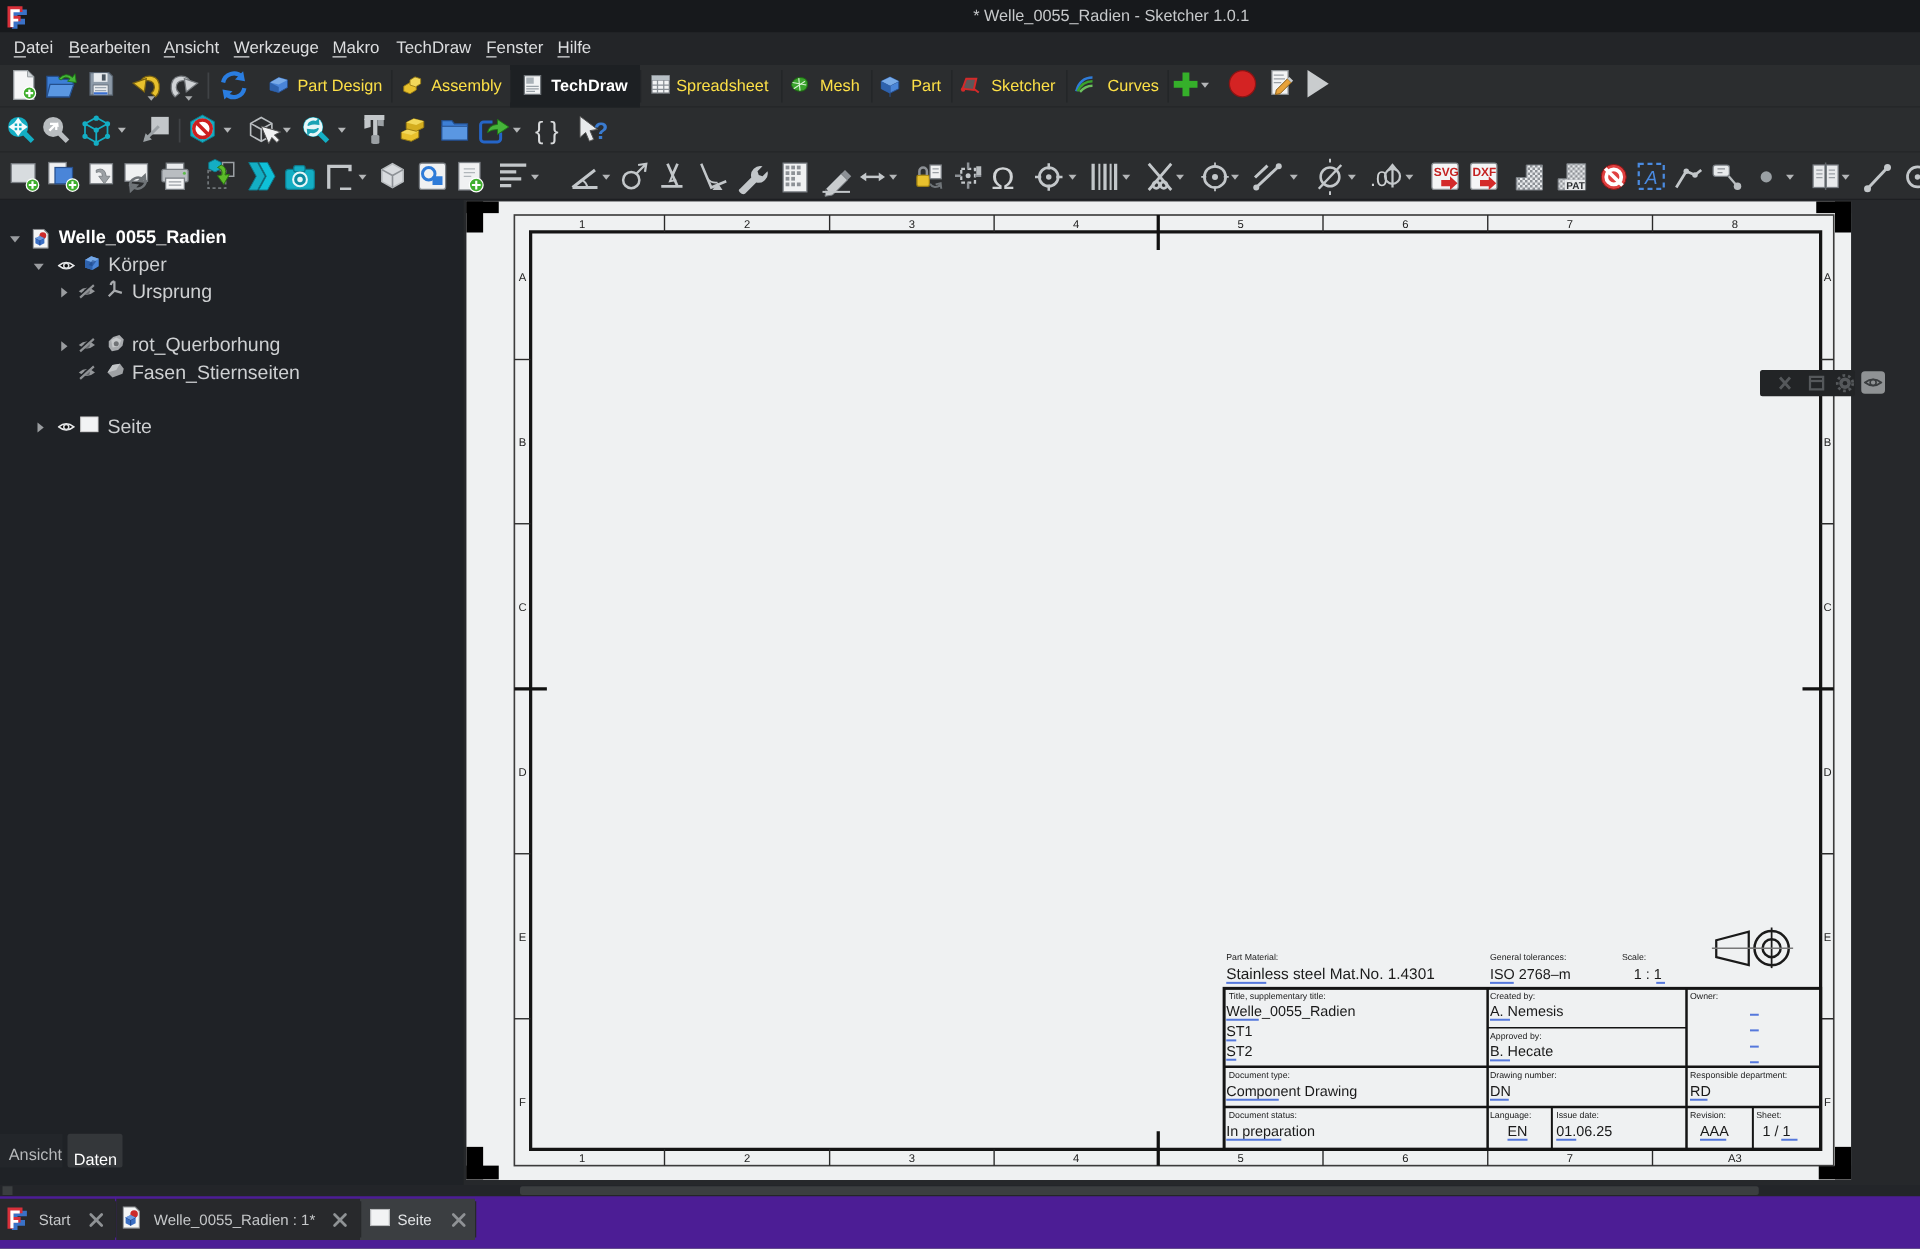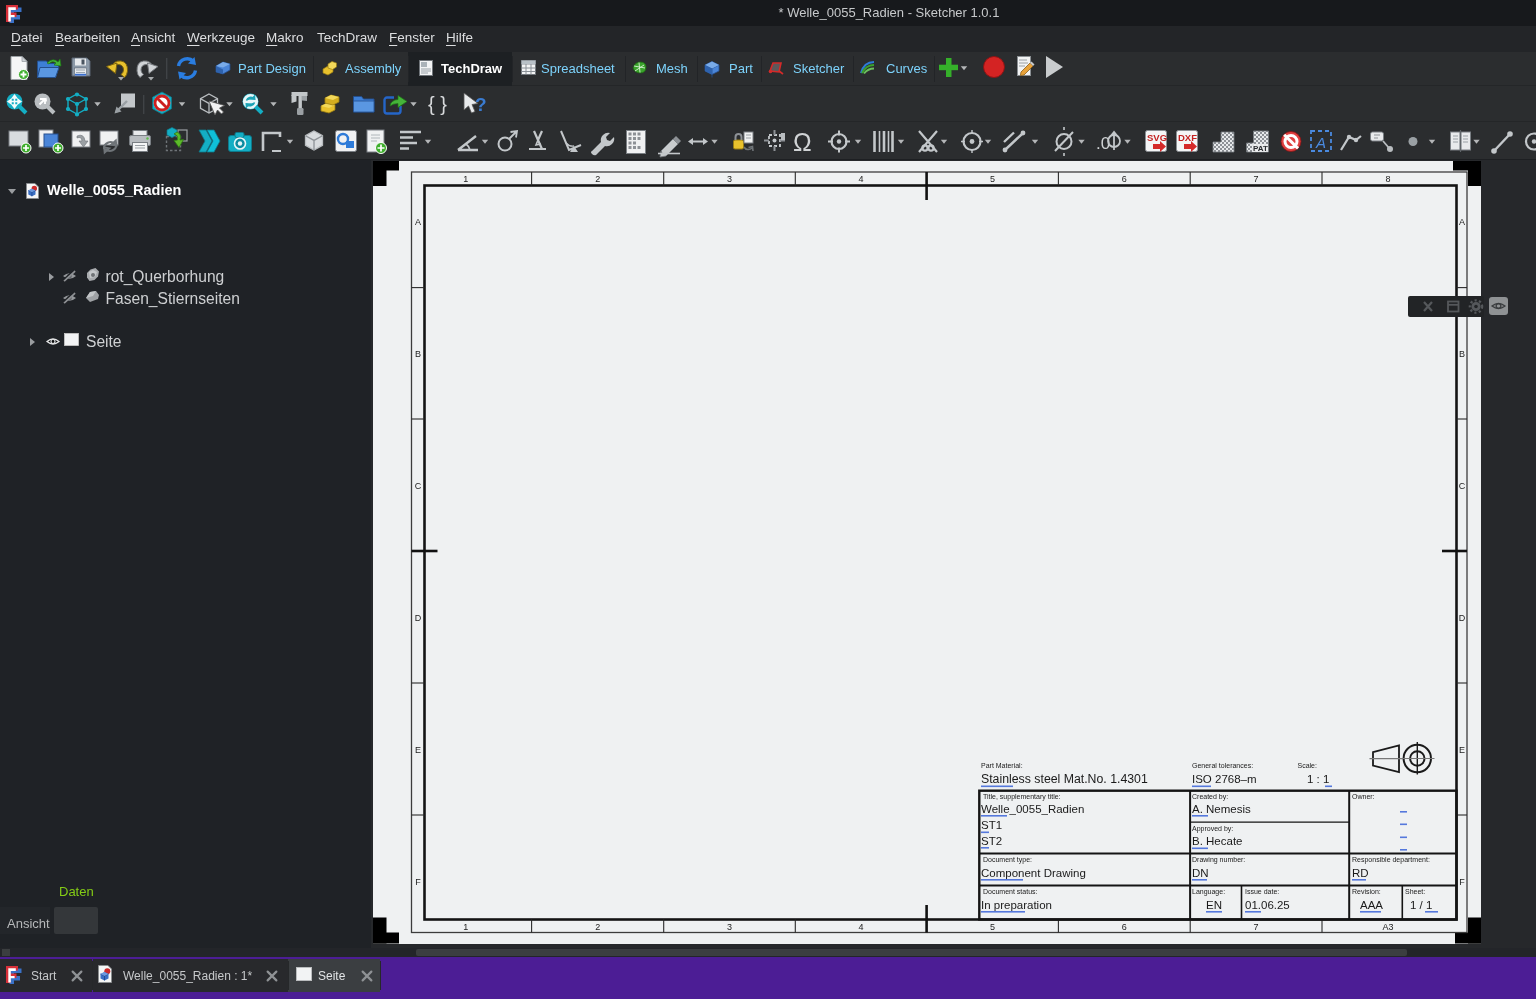--- a/index.html
+++ b/index.html
@@ -7,21 +7,21 @@
  font-family:"Liberation Sans", sans-serif;-webkit-font-smoothing:antialiased;}
 #app div,#app span,#app svg{position:absolute;box-sizing:border-box;}
 #app u{text-decoration-thickness:1px;text-underline-offset:2.5px;}
 .titlebar{left:0;top:0;width:1536px;height:26px;background:#17191c;}
 .title{left:889px;top:5px;transform:translateX(-50%);color:#c7c9cb;font-size:13px;white-space:nowrap;}
 .menubar{left:0;top:26px;width:1536px;height:26px;background:#232528;}
 .menubar span{top:4px;color:#dddee0;font-size:13.5px;white-space:nowrap;}
 .menubar u{text-decoration-thickness:1px;text-underline-offset:2px;}
 .tbz{left:0;top:52px;width:1536px;height:108px;background:#2b2d2f;}
 .wbactive{left:408px;top:52px;width:104px;height:34px;background:#1d2023;}
-.wbt{top:60.5px;font-size:13px;color:#7dd3fc;white-space:nowrap;}
+.wbt{top:60.5px;font-size:13px;color:#fde047;white-space:nowrap;}
 .wbsep{top:56px;width:1px;height:26px;background:#222427;}
 #tbicons{left:0;top:52px;width:1536px;height:108px;}
 .panel{left:0;top:160px;width:371px;height:788px;background:#1f2226;}
 .trow{height:21px;color:#ced0d2;font-size:15.6px;white-space:nowrap;}
 .view{left:371px;top:160px;width:1165px;height:788px;background:#26282b;}
 .atab{color:#c5c7c9;font-size:13px;}
 .hscroll{left:0;top:948px;width:1536px;height:9px;background:#232529;}
 .tabbar{left:0;top:957px;width:1536px;height:50px;background:#4c1d95;}
 .mtab{top:2px;height:33px;}
 .mtabtext{font-size:12px;color:#c6c8ca;white-space:nowrap;}
@@ -485,20 +485,55 @@
           </svg>
           <svg style="left:26px;top:3px" width="13" height="16" viewBox="0 0 13 16">
             <path d="M0.5 0.5 h8.5 l3.5 3.5 v11.5 h-12 z" fill="#f5f6f6" stroke="#8a8d90" stroke-width="0.9"></path>
             <circle cx="8.3" cy="5.4" r="2.7" fill="#cc2a2a"></circle>
             <path d="M2.3 7.5 l3.6 -1.8 l3.6 1.8 v4 l-3.6 1.8 l-3.6 -1.8 z" fill="#3a6fc4"></path>
             <path d="M2.3 7.5 l3.6 1.8 l3.6 -1.8 M5.9 9.3 v4" stroke="#1d448c" stroke-width="0.7" fill="none"></path>
             <path d="M2.3 7.5 l3.6 -1.8 l3.6 1.8 l-3.6 1.8 z" fill="#6d9ade"></path>
           </svg>
           <span style="left:47px;top:2px;font-weight:bold;color:#fff;font-size:14.5px">Welle_0055_Radien</span>
         </div>
+<div class="trow" style="left:0;top:41.5px;width:371px">
+          <svg style="left:26px;top:6px" width="10" height="10" viewBox="0 0 10 10">
+            <path d="M1 3 h8 l-4 5 z" fill="#9a9da0"></path>
+          </svg>
+          <svg style="left:46px;top:4px" width="14" height="13" viewBox="0 0 14 13">
+            <path d="M1 6.5 Q7 1.5 13 6.5 Q7 11.5 1 6.5 Z" fill="#0b0c0d" stroke="#e8e9ea" stroke-width="1.3"></path>
+            <circle cx="7" cy="6.5" r="2" fill="none" stroke="#dcdee0" stroke-width="1.2"></circle>
+          </svg>
+          <div style="left:66px;top:0">
+            <svg style="left:0px;top:1px" width="15" height="15" viewBox="0 0 15 15">
+              <path d="M2 5 l5 -3 l6 2 v6 l-5 3 l-6 -2 z" fill="#4a85d8"></path>
+              <path d="M2 5 l5 -3 l6 2 l-5 3 z" fill="#74a8e8"></path>
+              <path d="M2 5 l6 2 v6 l-6 -2 z" fill="#2e62ad"></path>
+              <path d="M5 9 l3 -4 l3 1 l-3 4 z" fill="#1d4485" opacity="0.55"></path>
+            </svg>
+          </div>
+          <span style="left:86.5px;top:2px">Körper</span>
+        </div>
+<div class="trow" style="left:0;top:63px;width:371px">
+          <svg style="left:46px;top:6px" width="10" height="10" viewBox="0 0 10 10">
+            <path d="M3 1 v8 l5 -4 z" fill="#9a9da0"></path>
+          </svg>
+          <svg style="left:62px;top:3px" width="15" height="14" viewBox="0 0 15 14">
+            <path d="M1 7 Q7.5 1.5 14 7 Q7.5 12.5 1 7 Z" fill="#94979a"></path>
+            <circle cx="7.5" cy="7" r="2.4" fill="#63666a"></circle>
+            <line x1="2" y1="12" x2="13" y2="2" stroke="#8e9194" stroke-width="2"></line>
+            <line x1="1" y1="11" x2="12" y2="1" stroke="#1f2226" stroke-width="1.3"></line>
+          </svg>
+          <div style="left:85px;top:0">
+            <svg style="left:0px;top:1px" width="14" height="14" viewBox="0 0 14 14">
+              <path d="M6.5 1 q-2.5 0.5 -3 3 M6.5 1 v7.5 M6.5 8.5 l6 1.8 M6.5 8.5 l-4.5 4.5" fill="none" stroke="#a8abae" stroke-width="1.8"></path>
+            </svg>
+          </div>
+          <span style="left:105.5px;top:2px">Ursprung</span>
+        </div>
 <div class="trow" style="left:0;top:106px;width:371px">
           <svg style="left:46px;top:6px" width="10" height="10" viewBox="0 0 10 10">
             <path d="M3 1 v8 l5 -4 z" fill="#9a9da0"></path>
           </svg>
           <svg style="left:62px;top:3px" width="15" height="14" viewBox="0 0 15 14">
             <path d="M1 7 Q7.5 1.5 14 7 Q7.5 12.5 1 7 Z" fill="#94979a"></path>
             <circle cx="7.5" cy="7" r="2.4" fill="#63666a"></circle>
             <line x1="2" y1="12" x2="13" y2="2" stroke="#8e9194" stroke-width="2"></line>
             <line x1="1" y1="11" x2="12" y2="1" stroke="#1f2226" stroke-width="1.3"></line>
           </svg>
@@ -538,21 +573,21 @@
             <svg style="left:0px;top:2px" width="15" height="13" viewBox="0 0 15 13">
               <rect x="0.5" y="0.5" width="14" height="12" fill="#f2f3f4" stroke="#c9c9c9" stroke-width="0.8"></rect>
             </svg>
           </div>
           <span style="left:86px;top:2px">Seite</span>
         </div>
 </div>
     <div style="left:0;top:747px;width:50px;height:27px;background:#23262a"></div>
     <span class="atab" style="left:7px;top:756px;color:#b6b8ba">Ansicht</span>
     <div style="left:54px;top:747px;width:44px;height:27px;background:#34373a;border-radius:2px"></div>
-    <span class="atab" style="left:59px;top:724px;color:#84cc16">Daten</span>
+    <span class="atab" style="left:59px;top:760px;color:#ffffff">Daten</span>
   </div>
   <div class="view">
     <svg id="page" style="left:2px;top:1px" width="1108" height="783" viewBox="0 0 1108 783">
 <rect x="0" y="0" width="1108" height="783" fill="#eff1f2"></rect>
 <g fill="#000">
 <rect x="0" y="0" width="26" height="9.5"></rect>
           <rect x="0" y="0" width="13.5" height="25"></rect>
 <rect x="1080" y="0" width="28" height="9.5"></rect>
           <rect x="1095" y="0" width="13" height="25"></rect>
 <rect x="0" y="771.5" width="26" height="11"></rect>

